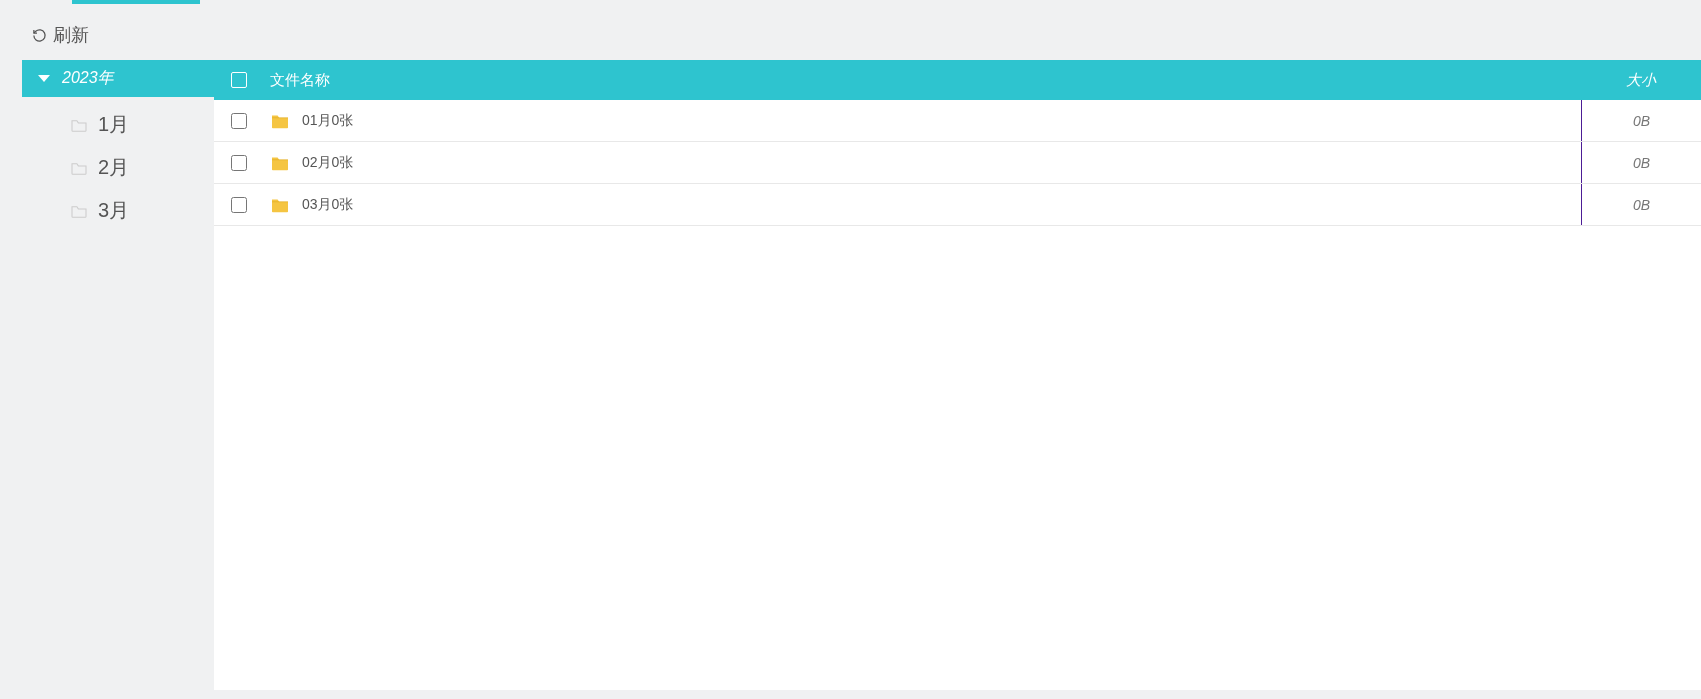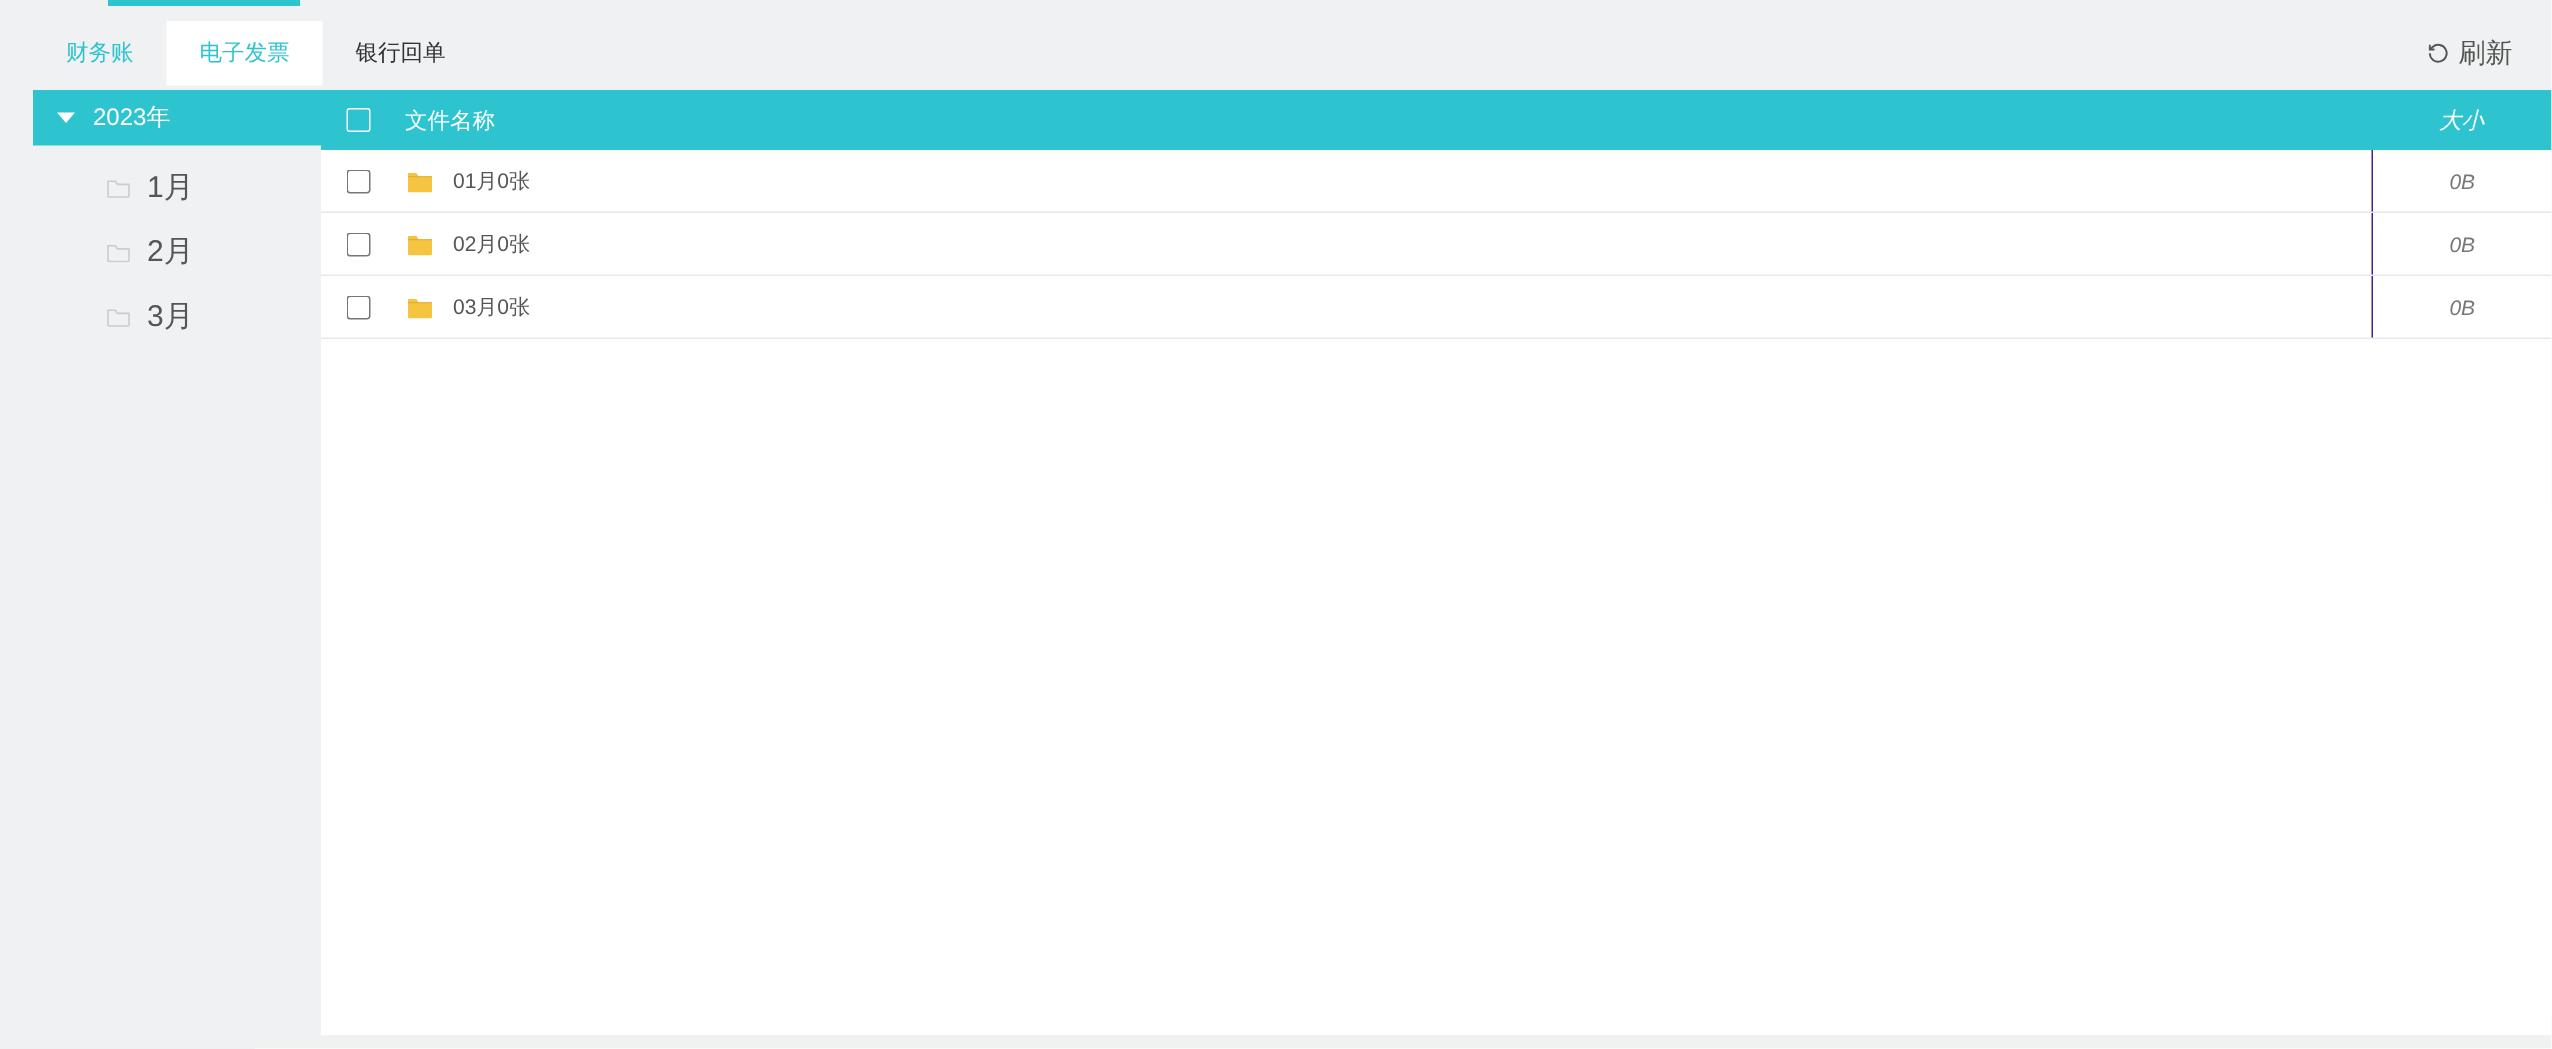--- a/index.html
+++ b/index.html
@@ -73,20 +73,21 @@
     }
     .year-header {
       background: #2ec4cf;
       color: #fff;
       font-size: 16px;
       padding: 8px 16px 8px 40px;
       display: flex;
       align-items: center;
       position: relative;
       margin-left: 22px;
+      font-style: italic;
     }
     .year-header .caret {
       position: absolute;
       left: 16px;
       width: 0;
       height: 0;
       border-left: 6px solid transparent;
       border-right: 6px solid transparent;
       border-top: 7px solid #fff;
     }
@@ -185,25 +186,20 @@
     }
   </style>
 </head>
 <body>
 
 <div class="top-accent"></div>
 
 <div class="container">
 
   <div class="header-bar">
-    <div class="tabs">
-      <button class="tab active-blue">财务账</button>
-      <button class="tab active-bg">电子发票</button>
-      <button class="tab">银行回单</button>
-    </div>
     <div class="refresh-btn">
       <svg class="refresh-icon" viewBox="0 0 24 24" fill="none" stroke="#555" stroke-width="2">
         <path d="M3 12a9 9 0 1 0 3-6.7L3 8"></path>
         <polyline points="3 3 3 8 8 8"></polyline>
       </svg>
       <span>刷新</span>
     </div>
   </div>
 
   <div class="main-area">

